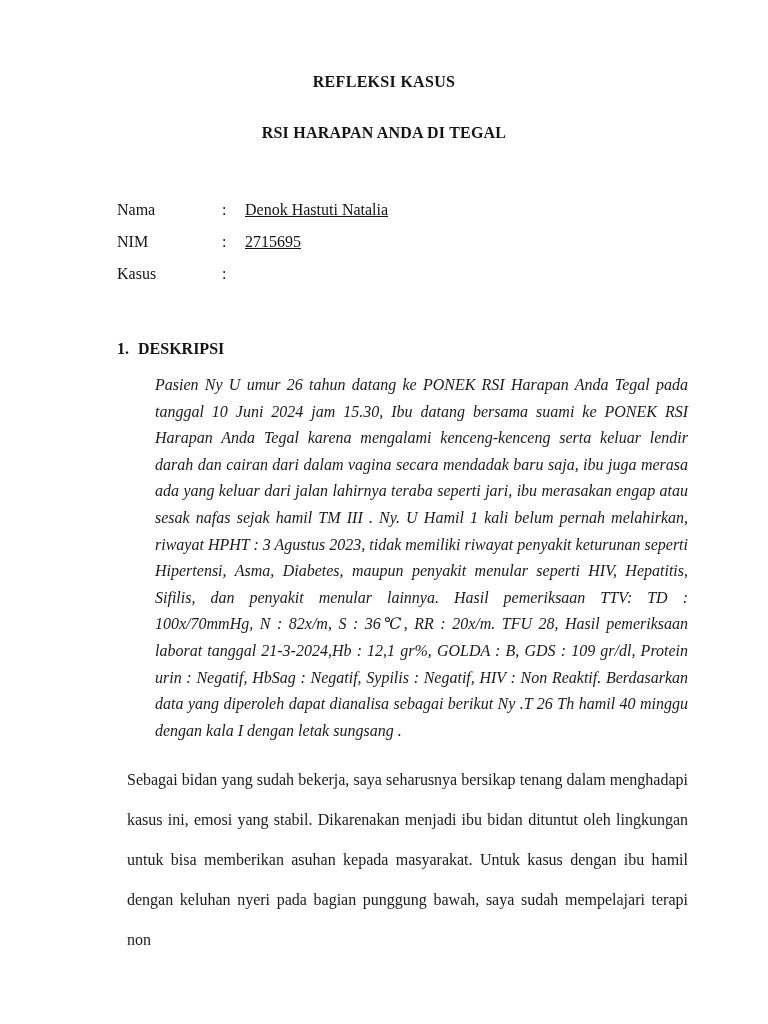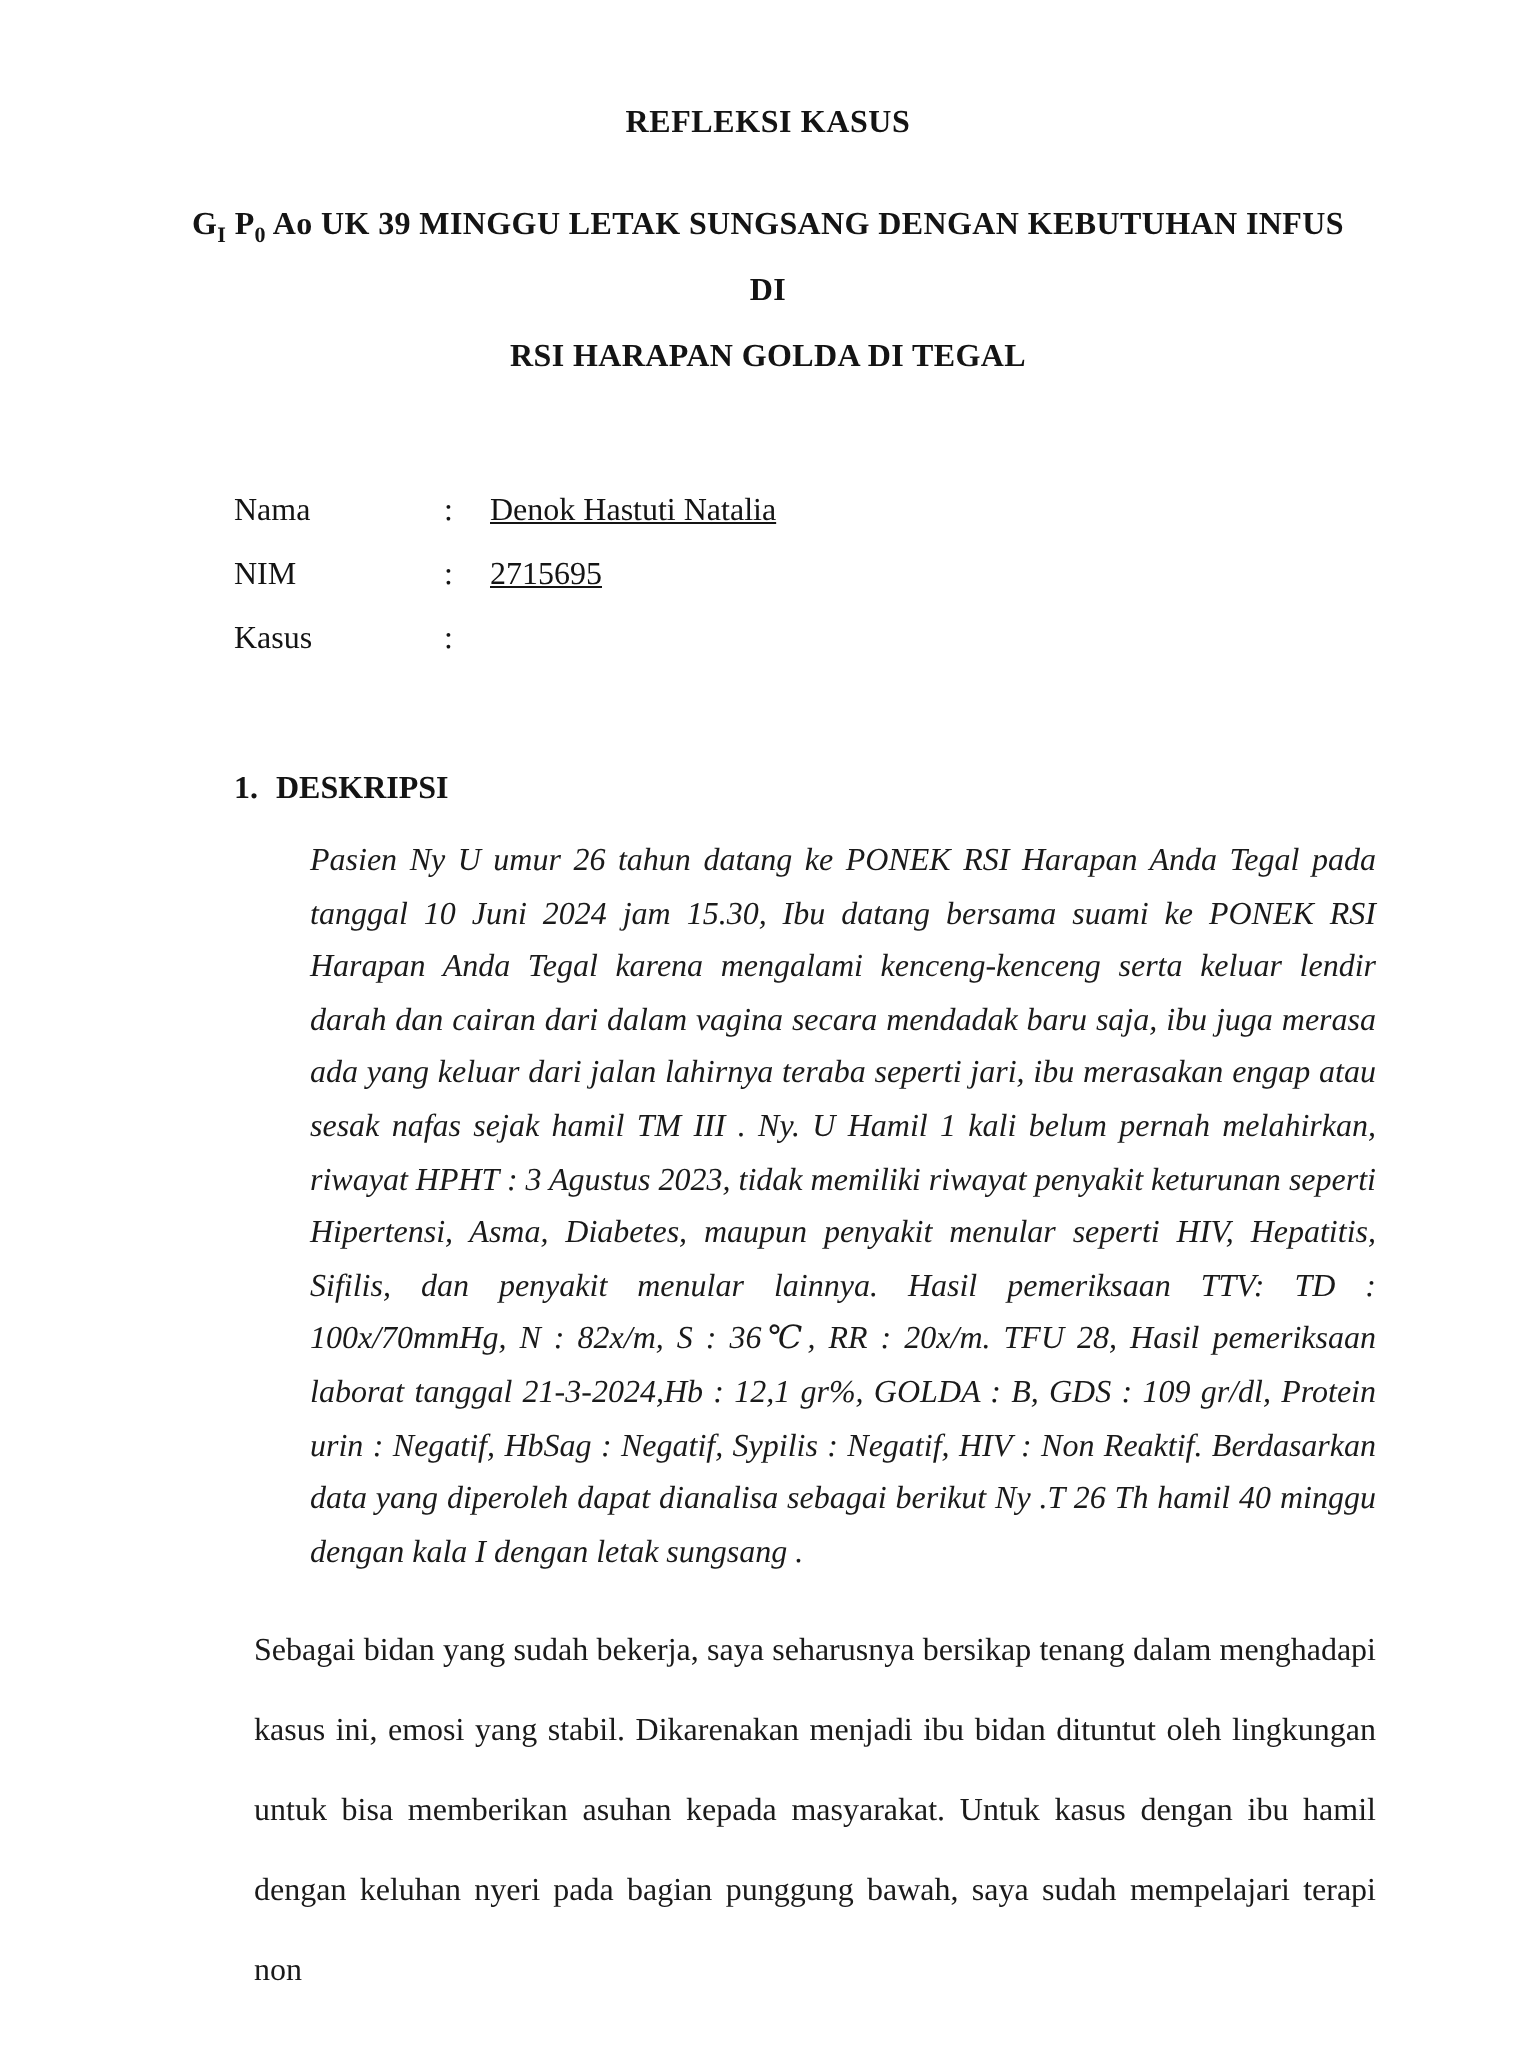--- a/index.html
+++ b/index.html
@@ -14,21 +14,21 @@
     margin: 0 auto;
     background: #ffffff;
     color: #141414;
     font-family: "Liberation Serif", "DejaVu Serif", serif;
     font-size: 16px;
     overflow: hidden;
     box-sizing: border-box;
   }
   .doc-title {
     margin: 0;
-    padding-top: 53px;
+    padding-top: 73px;
     text-align: center;
     font-weight: bold;
     font-size: 16px;
     line-height: 17px;
     letter-spacing: 0.3px;
   }
   .case-title {
     margin-top: 26px;
     text-align: center;
     font-weight: bold;
@@ -82,25 +82,21 @@
   }
 </style>
 </head>
 <body>
 
 <div class="page">
 
   <h1 class="doc-title">REFLEKSI KASUS</h1>
 
   <div class="case-title">
-    <div><span>G</span><sub>I</sub>
-      <span>P</span><sub>0</sub>
-      <span>Ao UK 39 MINGGU LETAK SUNGSANG DENGAN KEBUTUHAN INFUS DI</span>
-    </div>
-    <div>RSI HARAPAN GOLDA DI TEGAL</div>
+    <div>RSI HARAPAN ANDA DI TEGAL</div>
   </div>
 
   <div class="content">
 
     <div class="meta-block">
       <div class="meta-row">
         <span class="meta-label">Nama</span>
         <span class="meta-sep">:</span>
         <span class="meta-value">Denok Hastuti Natalia</span>
       </div>

